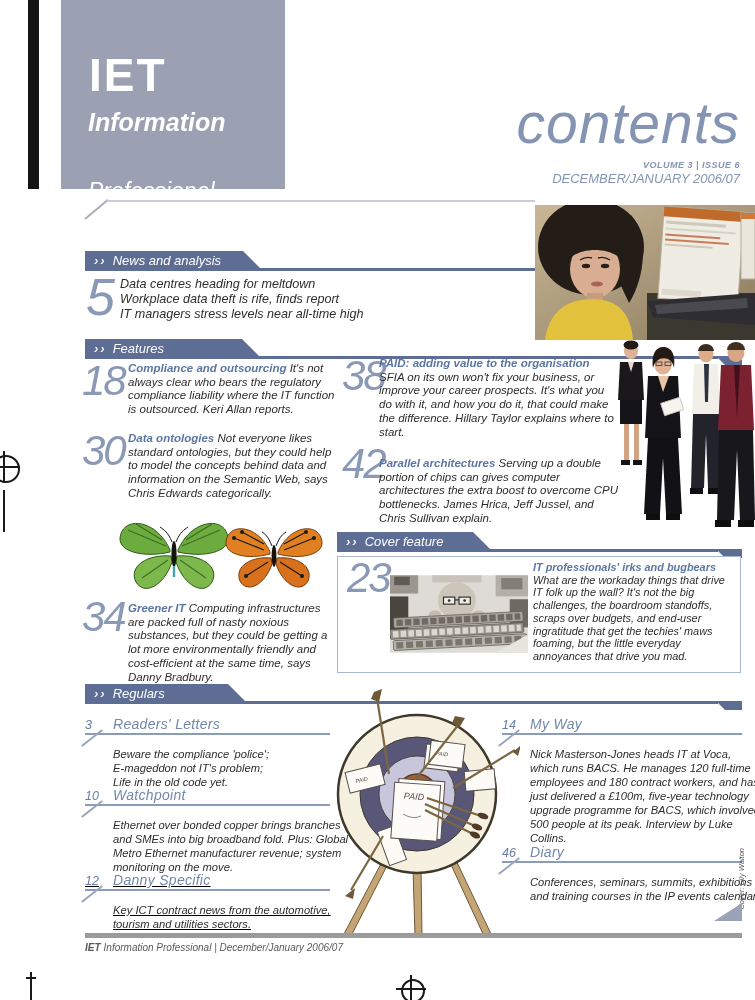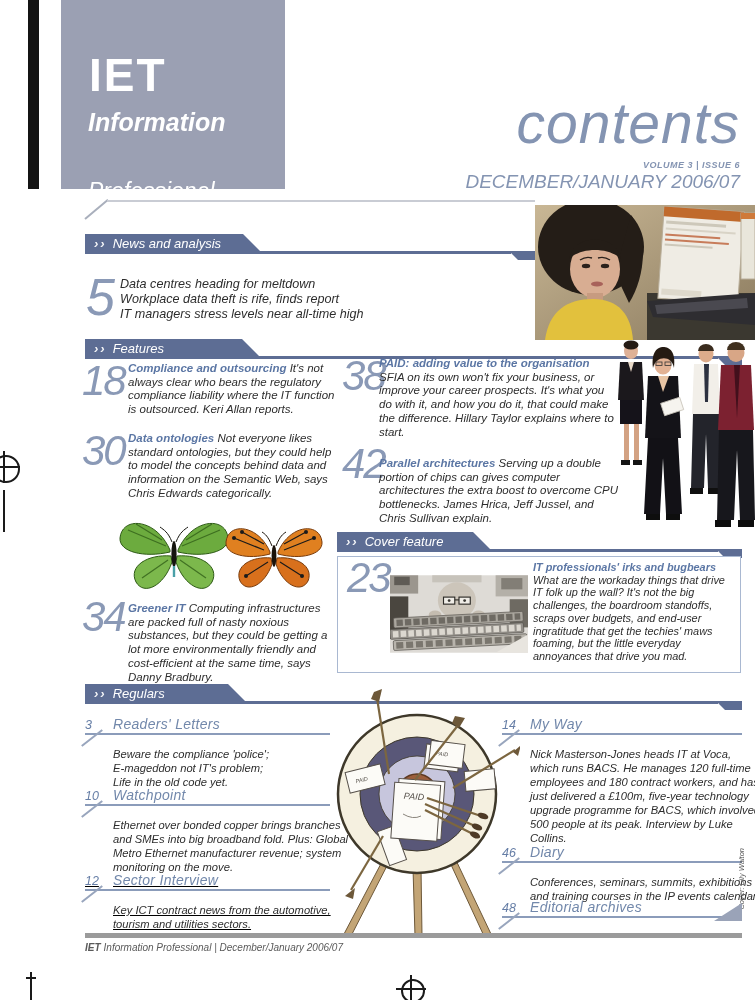--- a/index.html
+++ b/index.html
@@ -9,21 +9,21 @@
     font-family:"Liberation Sans", sans-serif;
   }
   
   .black-bar { position:absolute; left:28px; top:0; width:11px; height:189px; background:#141414; }
   .header-block { position:absolute; left:61px; top:0; width:224px; height:189px; background:#9ba0b3; }
   .iet-logo { position:absolute; left:28px; top:48px; color:#ffffff; font-weight:bold; font-size:46px; letter-spacing:2px; }
   .mag-line1 { position:absolute; left:27px; top:108px; color:#ffffff; font-weight:bold; font-style:italic; font-size:25px; }
   .mag-line2 { position:absolute; left:27px; top:138px; color:#ffffff; font-style:italic; font-size:23px;margin-top:40px; }
   .contents-title { position:absolute; right:15px; top:90px; color:#8494b2; font-style:italic; font-size:57px; letter-spacing:1px; }
   .volume-line { position:absolute; right:15px; top:160px; color:#8494b2; font-style:italic; font-weight:bold; font-size:9px; letter-spacing:.5px; }
-  .date-line { position:absolute; right:15px; top:171px; color:#8494b2; font-style:italic; font-size:19px; }
+  .date-line { position:absolute; right:15px; top:171px; color:#8494b2; font-style:italic; font-size:13px; }
   
   .top-slash { position:absolute; left:85px; top:218px; width:30px; height:2px; background:#a9afbc; transform:rotate(-40deg); transform-origin:left center; }
   .top-hline { position:absolute; left:107px; top:200px; width:428px; height:1.5px; background:#c9ccd4; }
   
   .banner { position:absolute; height:20px; }
   .banner-body { position:absolute; left:0; top:0; height:20px; background:#5d6d94;
     clip-path:polygon(0 0, calc(100% - 20px) 0, 100% 100%, 0 100%);
     color:#fff; font-style:italic; font-size:13px; line-height:20px; padding-left:9px;
     box-sizing:border-box; white-space:nowrap; }
   .banner-chev { font-style:italic; font-weight:bold; letter-spacing:2px; margin-right:6px; opacity:.92; }
@@ -76,21 +76,21 @@
     <div class="mag-line1">Information</div>
     <div class="mag-line2">Professional</div>
   </div>
   <div class="contents-title">contents</div>
   <div class="volume-line">VOLUME 3 | ISSUE 6</div>
   <div class="date-line">DECEMBER/JANUARY 2006/07</div>
 
   <div class="top-slash"></div>
   <div class="top-hline"></div>
 
-  <div class="banner" style="left:85px; top:234px; width:450px;">
+  <div class="banner" style="left:85px; top:251px; width:450px;padding-left:24px;">
     <div class="banner-body" style="width:178px;"><span class="banner-chev">››</span><span>News and analysis</span></div>
     <div class="banner-line" style="left:174px;"></div>
     <div class="banner-cap"></div>
   </div>
 
   <div class="bignum num-news" style="left:86px; top:274px;">5</div>
   <div class="news-lines" style="left:120px; top:277px; width:330px;">
     <div>Data centres heading for meltdown</div>
     <div>Workplace data theft is rife, finds report</div>
     <div>IT managers stress levels near all-time high</div>
@@ -181,21 +181,21 @@
       <span class="reg-num">10</span>
       <span class="reg-title">Watchpoint</span>
     </div>
     <div class="reg-slash"></div>
     <div class="reg-body" style="width:237px;">Ethernet over bonded copper brings branches and SMEs into big broadband fold. Plus: Global Metro Ethernet manufacturer revenue; system monitoring on the move.</div>
   </div>
 
   <div class="reg" style="left:85px; top:872px; width:245px;text-decoration:underline;">
     <div class="reg-head">
       <span class="reg-num">12</span>
-      <span class="reg-title">Sector Interview</span>
+      <span class="reg-title">Danny Specific</span>
     </div>
     <div class="reg-slash"></div>
     <div class="reg-body" style="width:230px;">Key ICT contract news from the automotive, tourism and utilities sectors.</div>
   </div>
 
   <div class="reg" style="left:502px; top:716px; width:240px;">
     <div class="reg-head">
       <span class="reg-num">14</span>
       <span class="reg-title">My Way</span>
     </div>
@@ -205,27 +205,20 @@
 
   <div class="reg" style="left:502px; top:844px; width:240px;">
     <div class="reg-head">
       <span class="reg-num">46</span>
       <span class="reg-title">Diary</span>
     </div>
     <div class="reg-slash"></div>
     <div class="reg-body" style="width:238px;">Conferences, seminars, summits, exhibitions and training courses in the IP events calendar</div>
   </div>
 
-  <div class="reg" style="left:502px; top:899px; width:240px;">
-    <div class="reg-head">
-      <span class="reg-num">48</span>
-      <span class="reg-title">Editorial archives</span>
-    </div>
-    <div class="reg-slash"></div>
-  </div>
 
   <svg class="butterflies" width="218" height="106" viewBox="0 0 218 106">
     <g transform="translate(62,56)">
       <g stroke="#2e5b16" stroke-width="1">
         <path d="M-4,-4 C-18,-36 -52,-38 -54,-16 C-55,-2 -30,4 -4,-2 Z" fill="#6cab3e"></path>
         <path d="M4,-4 C18,-36 52,-38 54,-16 C55,-2 30,4 4,-2 Z" fill="#6cab3e"></path>
         <path d="M-3,2 C-26,0 -46,12 -38,28 C-30,42 -10,32 -2,8 Z" fill="#7cb84c"></path>
         <path d="M3,2 C26,0 46,12 38,28 C30,42 10,32 2,8 Z" fill="#7cb84c"></path>
       </g>
       <path d="M-46,-24 L-8,-8 M-38,-30 L-12,-14 M38,-30 L12,-14 M46,-24 L8,-8 M-32,24 L-6,6 M32,24 L6,6" stroke="#2e5b16" stroke-width="1.3" opacity=".75"></path>

